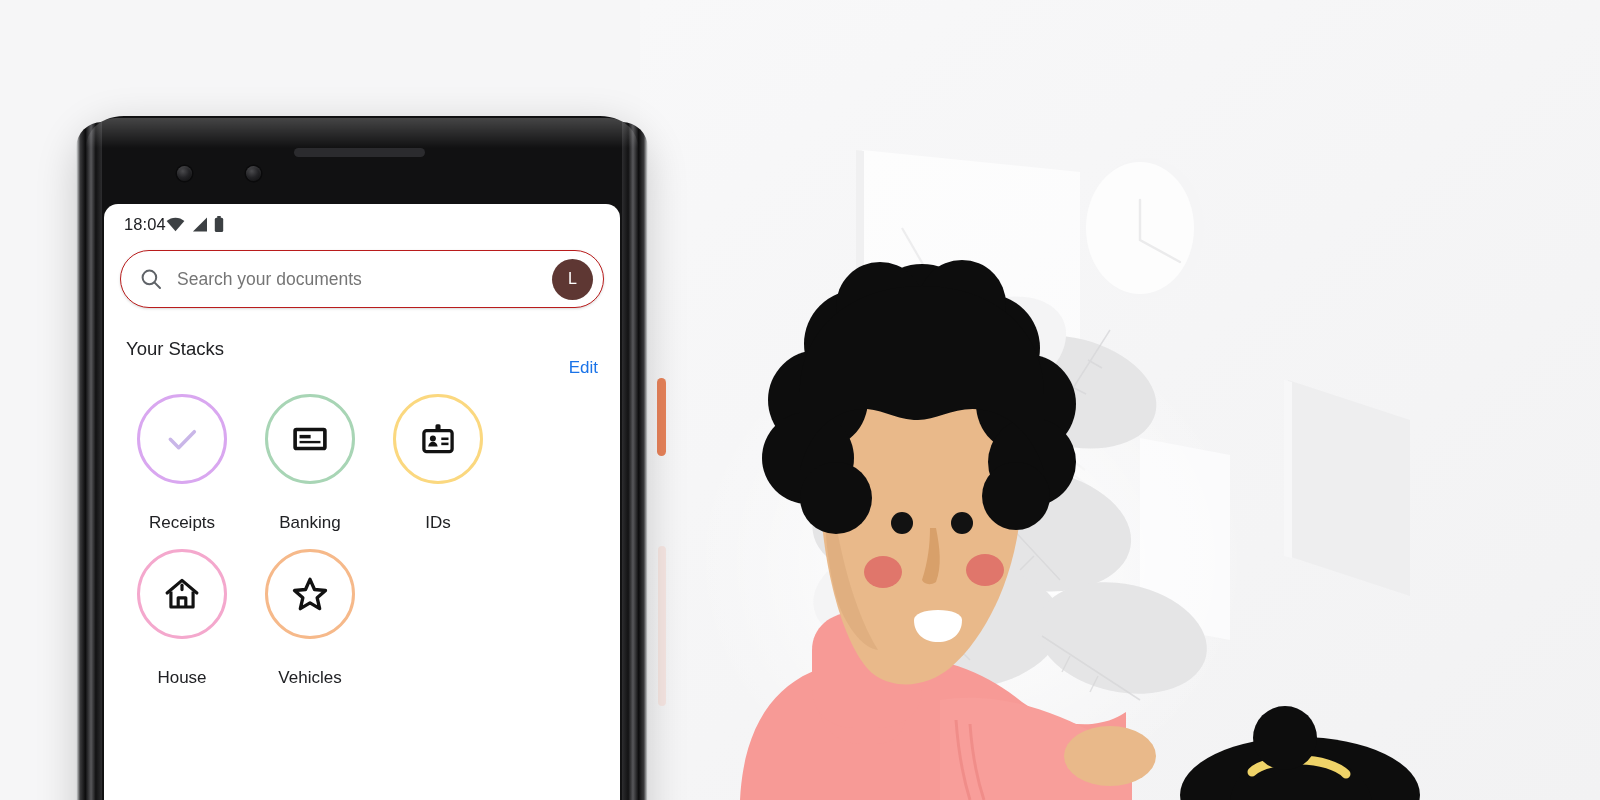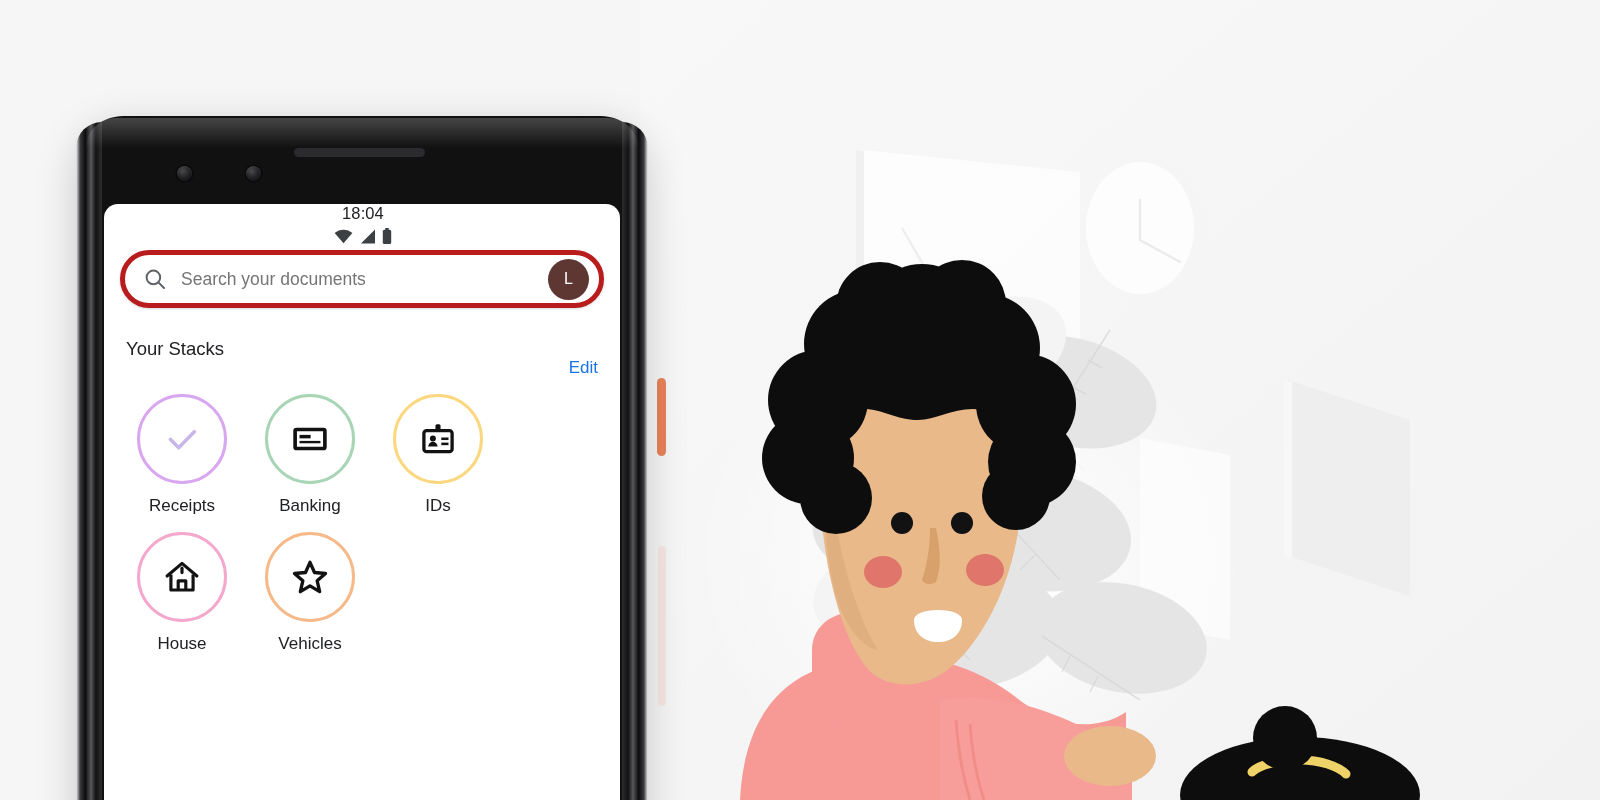--- a/index.html
+++ b/index.html
@@ -48,48 +48,48 @@
   .speaker{ position:absolute; left:218px; top:32px; width:131px; height:9px; border-radius:5px;
             background:#2b2b2e; }
 
   
   .screen{
     position:absolute; left:28px; top:88px; width:516px; height:672px;
     background:#ffffff; border-radius:14px 14px 0 0; overflow:hidden;
   }
 
   
-  .statusbar{ height:40px; display:flex; align-items:center; justify-content:space-between;
-              padding:0 18px 0 20px;flex-direction:column; }
+  .statusbar{ height:40px; display:flex; align-items:center; 
+              padding:0 18px 0 20px; }
   .clock{ font-size:16.5px; color:#202124; letter-spacing:.1px; }
   .sysicons{ display:flex; align-items:center; gap:6px; }
 
   
   .searchbar{
     margin:6px 16px 0 16px; height:58px; border-radius:30px;
-    background:#fff; border:5px solid #b91c1c;
+    background:#fff; border:1px solid #b91c1c;
     box-shadow:0 1px 3px rgba(60,64,67,.14), 0 1px 2px rgba(60,64,67,.06);
     display:flex; align-items:center; padding:0 10px 0 18px;
   }
   .search-ph{ flex:1; margin-left:14px; font-size:17.5px; color:#80868b; }
   .avatar{
     width:41px; height:41px; border-radius:50%; background:#5e3733;
     color:#fff; font-size:16px; display:flex; align-items:center; justify-content:center;
     flex:0 0 auto;
   }
 
   
   .sec{ display:flex; align-items:center; justify-content:space-between;
         padding:11px 22px 0 22px; }
   .sec-title{ font-size:18.5px; color:#202124; }
   .sec-edit{ font-size:17px; color:#1a73e8;margin-top:39px; }
 
   
   .stacks{ padding:16px 14px 0 14px; display:flex; flex-wrap:wrap; }
-  .stack{ width:128px; display:flex; flex-direction:column; align-items:center; margin-bottom:16px; }
+  .stack{ width:128px; display:flex; flex-direction:column; align-items:center; margin-bottom:16px;gap:17px; }
   .ring{
     width:90px; height:90px; border-radius:50%;
     border:3.5px solid #ccc; background:#fff;
     display:flex; align-items:center; justify-content:center;
   }
   .stack-label{ margin-top:12px; font-size:17px; color:#202124; }
 </style>
 </head>
 <body>
 

